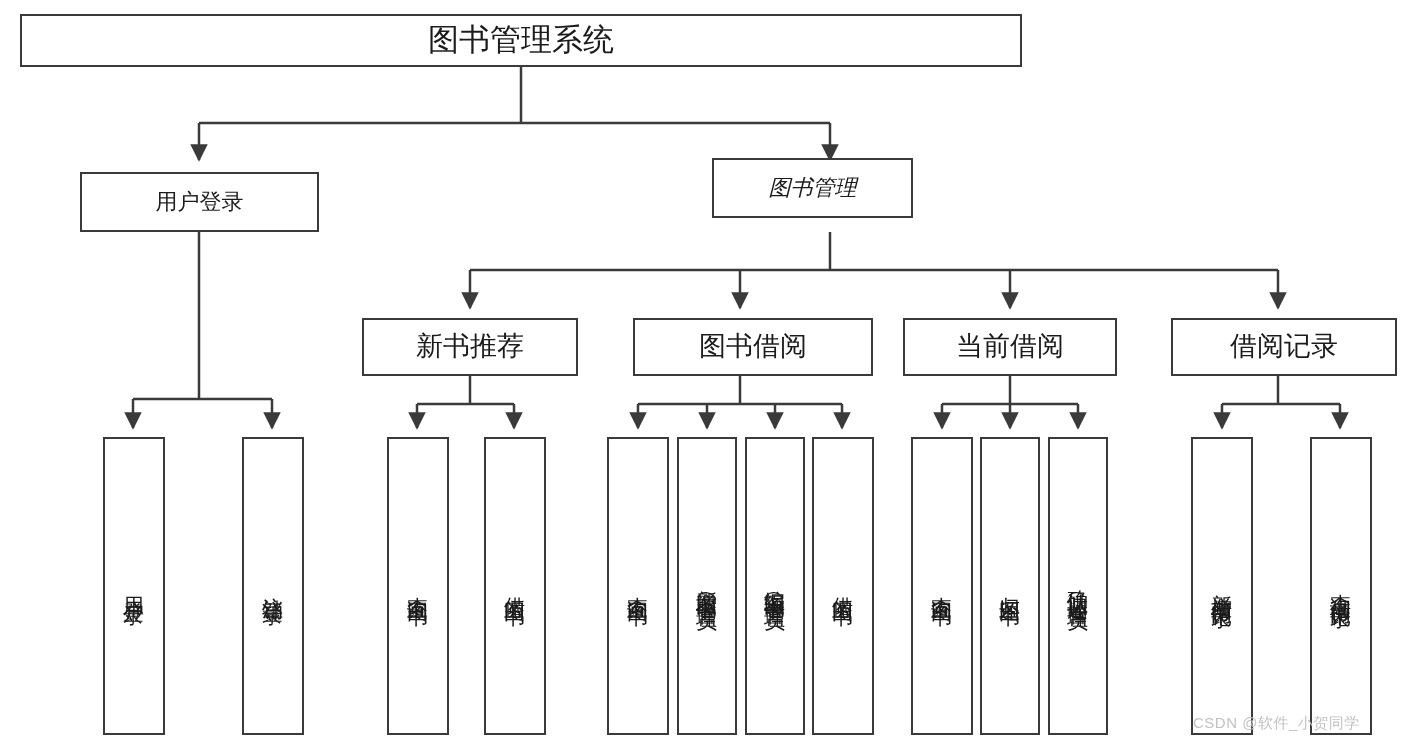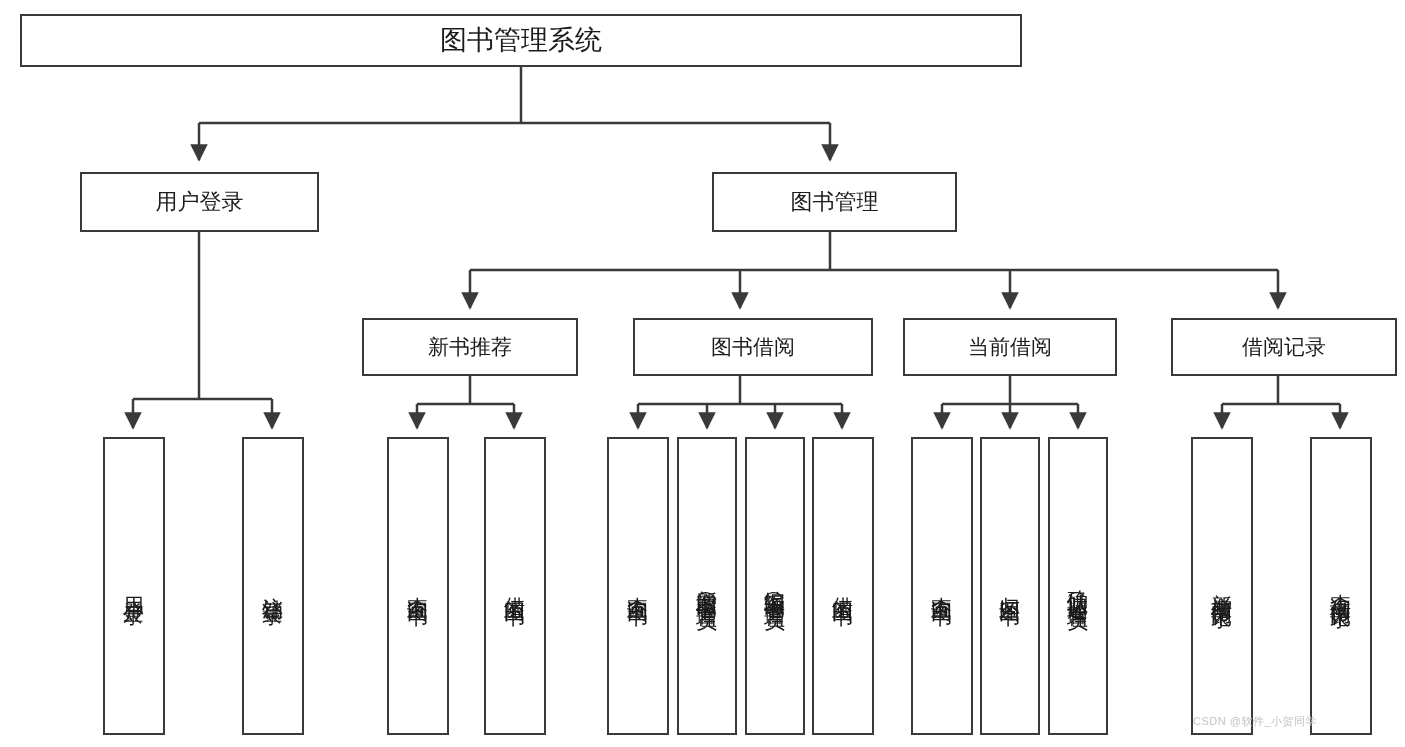--- a/index.html
+++ b/index.html
@@ -39,39 +39,39 @@
   }
   .node .lbl {
     display: block;
     line-height: 1.18;
     white-space: pre;
   }
   
   .node.horiz .lbl {
     writing-mode: horizontal-tb;
   }
-  .node.root .lbl   { font-size: 27px; }
+  .node.root .lbl   { font-size: 31px; }
   .node.lvl1 .lbl   { font-size: 22px; }
-  .node.lvl2 .lbl   { font-size: 21px; }
+  .node.lvl2 .lbl   { font-size: 27px; }
   
   .node.vert {
     align-items: center;
     justify-content: center;
   }
   .node.vert .lbl {
     writing-mode: vertical-rl;
     text-orientation: upright;
     font-size: 21px;
     letter-spacing: 3px;
     line-height: 1;
   }
   .watermark {
     position: absolute;
     color: #c2c2c2;
-    font-size: 11px;
+    font-size: 15px;
     letter-spacing: 0.5px;
     white-space: nowrap;
     user-select: none;
   }
 </style>
 </head>
 <body>
 
 <div id="canvas">
 
@@ -125,21 +125,21 @@
     </g>
   </svg>
 
   <div class="node horiz root" style="left:20px; top:14px; width:1002px; height:53px;">
     <span class="lbl">图书管理系统</span>
   </div>
 
   <div class="node horiz lvl1" style="left:80px; top:172px; width:239px; height:60px;">
     <span class="lbl">用户登录</span>
   </div>
-  <div class="node horiz lvl1" style="left:712px; top:172px; width:245px; height:60px;">
+  <div class="node horiz lvl1" style="left:712px; top:158px; width:201px; height:60px;font-style:italic;">
     <span class="lbl">图书管理</span>
   </div>
 
   <div class="node horiz lvl2" style="left:362px; top:318px; width:216px; height:58px;">
     <span class="lbl">新书推荐</span>
   </div>
   <div class="node horiz lvl2" style="left:633px; top:318px; width:240px; height:58px;">
     <span class="lbl">图书借阅</span>
   </div>
   <div class="node horiz lvl2" style="left:903px; top:318px; width:214px; height:58px;justify-content:center;">

